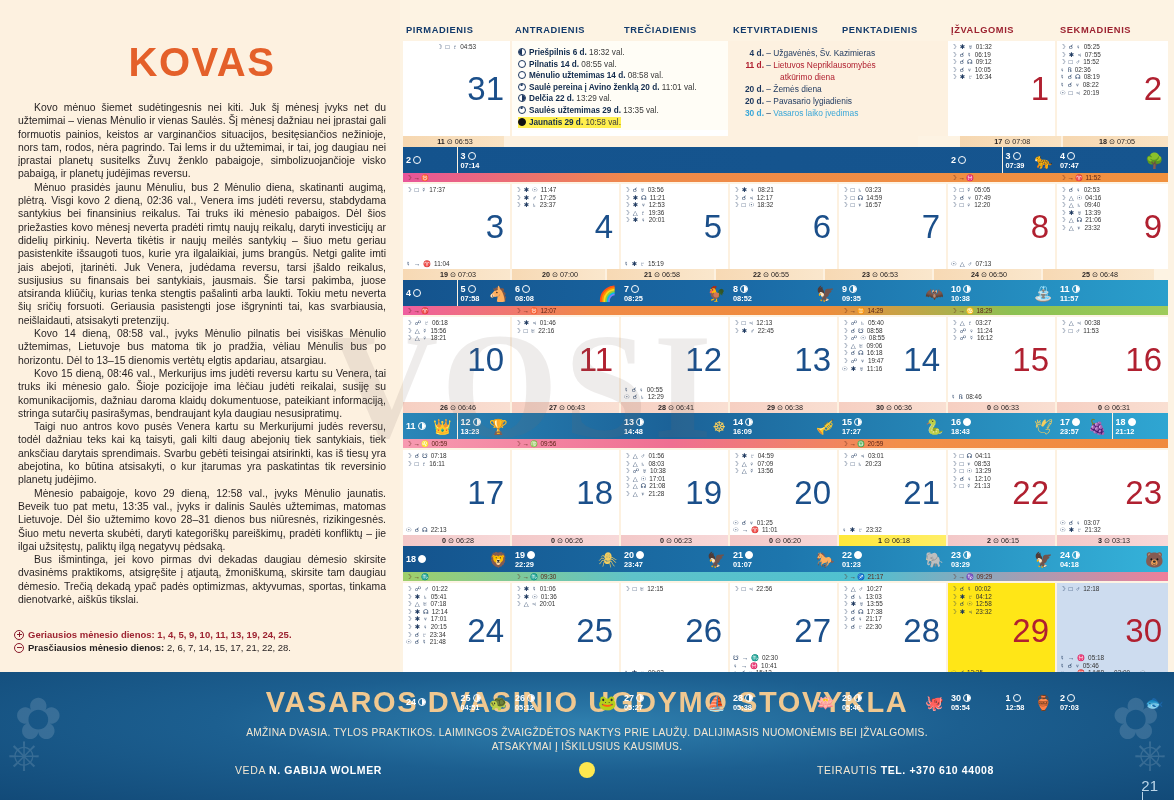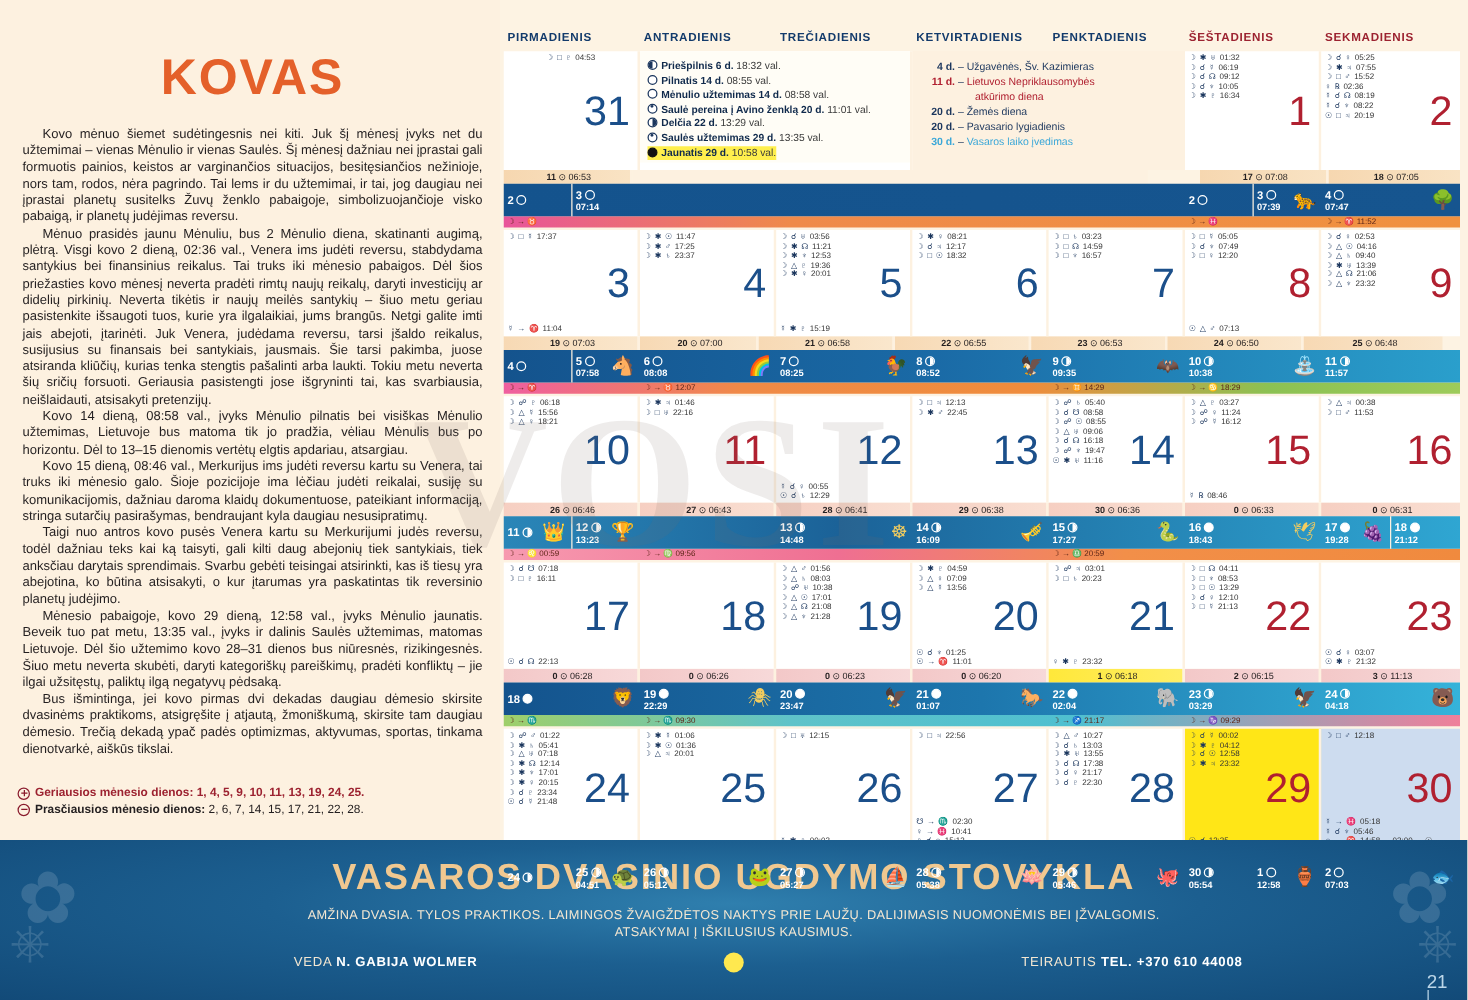--- a/index.html
+++ b/index.html
@@ -339,21 +339,21 @@
 
 <div id="watermark">VOSI</div>
 
 <div id="calendar">
   <div id="dow-header">
       <div class="dow" style="width: 109px;">PIRMADIENIS</div>
       <div class="dow" style="width: 109px;">ANTRADIENIS</div>
       <div class="dow" style="width: 109px;">TREČIADIENIS</div>
       <div class="dow" style="width: 109px;">KETVIRTADIENIS</div>
       <div class="dow" style="width: 109px;">PENKTADIENIS</div>
-      <div class="dow weekend" style="width: 109px;">ŠEŠTADIENIS</div>
+      <div class="dow weekend" style="width: 109px;">ĮŽVALGOMIS</div>
       <div class="dow weekend" style="width: 111px;">SEKMADIENIS</div>
     </div>
   <div id="weeks-container">
       <div class="week">
         <div class="daycells" style="height: 95px;">
           <div class="daycell" style="height: 95px; width: 109px; text-align: center;">
             <div class="aspects">
               <div><span class="glyphs">☽ □ ♇ </span><span class="t">04:53</span></div>
             </div>
             <div class="daynum">31</div>
@@ -757,21 +757,21 @@
                 <div class="mnum"><span>16</span><span class="phase full"></span></div>
                 <div class="mtime">18:43</div>
               </div>
               <span class="sym">🕊</span>
             </div>
           </div>
           <div style="width: 111px; display: flex;">
             <div class="moonseg" style="width: 55.5px;">
               <div class="mblock">
                 <div class="mnum"><span>17</span><span class="phase full"></span></div>
-                <div class="mtime">19:28</div>
+                <div class="mtime">23:57</div>
               </div>
               <span class="sym">🍇</span>
             </div>
             <div class="moonseg" style="width: 55.5px;">
               <div class="mblock">
                 <div class="mnum"><span>18</span><span class="phase full"></span></div>
                 <div class="mtime">21:12</div>
               </div>
             </div>
           </div>
@@ -858,21 +858,21 @@
             </div>
           </div>
         </div>
         <div class="sunstrip">
           <div class="sunseg" style="width: 109px; background: linear-gradient(90deg, rgb(243, 200, 200), rgb(247, 217, 217));"><b>0</b><span> ⊙ </span><span>06:28</span></div>
           <div class="sunseg" style="width: 109px; background: linear-gradient(90deg, rgb(243, 200, 200), rgb(247, 217, 217));"><b>0</b><span> ⊙ </span><span>06:26</span></div>
           <div class="sunseg" style="width: 109px; background: linear-gradient(90deg, rgb(243, 200, 200), rgb(247, 217, 217));"><b>0</b><span> ⊙ </span><span>06:23</span></div>
           <div class="sunseg" style="width: 109px; background: linear-gradient(90deg, rgb(243, 200, 200), rgb(247, 217, 217));"><b>0</b><span> ⊙ </span><span>06:20</span></div>
           <div class="sunseg" style="width: 109px; background: linear-gradient(90deg, rgb(255, 232, 58), rgb(255, 238, 102));"><b>1</b><span> ⊙ </span><span>06:18</span></div>
           <div class="sunseg" style="width: 109px; background: linear-gradient(90deg, rgb(243, 200, 200), rgb(247, 217, 217));"><b>2</b><span> ⊙ </span><span>06:15</span></div>
-          <div class="sunseg" style="width: 111px; background: linear-gradient(90deg, rgb(243, 200, 200), rgb(247, 217, 217));"><b>3</b><span> ⊙ </span><span>11:13</span></div>
+          <div class="sunseg" style="width: 111px; background: linear-gradient(90deg, rgb(243, 200, 200), rgb(247, 217, 217));"><b>3</b><span> ⊙ </span><span>03:13</span></div>
         </div>
         <div class="moonband" style="background: linear-gradient(90deg, rgb(20, 83, 141) 0%, rgb(29, 118, 173) 50%, rgb(53, 179, 218) 100%);">
           <div style="width: 109px; display: flex;">
             <div class="moonseg" style="width: 109px;">
               <div class="mblock">
                 <div class="mnum"><span>18</span><span class="phase full"></span></div>
               </div>
               <span class="sym">🦁</span>
             </div>
           </div>
@@ -900,21 +900,21 @@
                 <div class="mnum"><span>21</span><span class="phase full"></span></div>
                 <div class="mtime">01:07</div>
               </div>
               <span class="sym">🐎</span>
             </div>
           </div>
           <div style="width: 109px; display: flex;">
             <div class="moonseg" style="width: 109px;">
               <div class="mblock">
                 <div class="mnum"><span>22</span><span class="phase full"></span></div>
-                <div class="mtime">02:04</div>
+                <div class="mtime">01:23</div>
               </div>
               <span class="sym">🐘</span>
             </div>
           </div>
           <div style="width: 109px; display: flex;">
             <div class="moonseg" style="width: 109px;">
               <div class="mblock">
                 <div class="mnum"><span>23</span><span class="phase half"></span></div>
                 <div class="mtime">03:29</div>
               </div>

